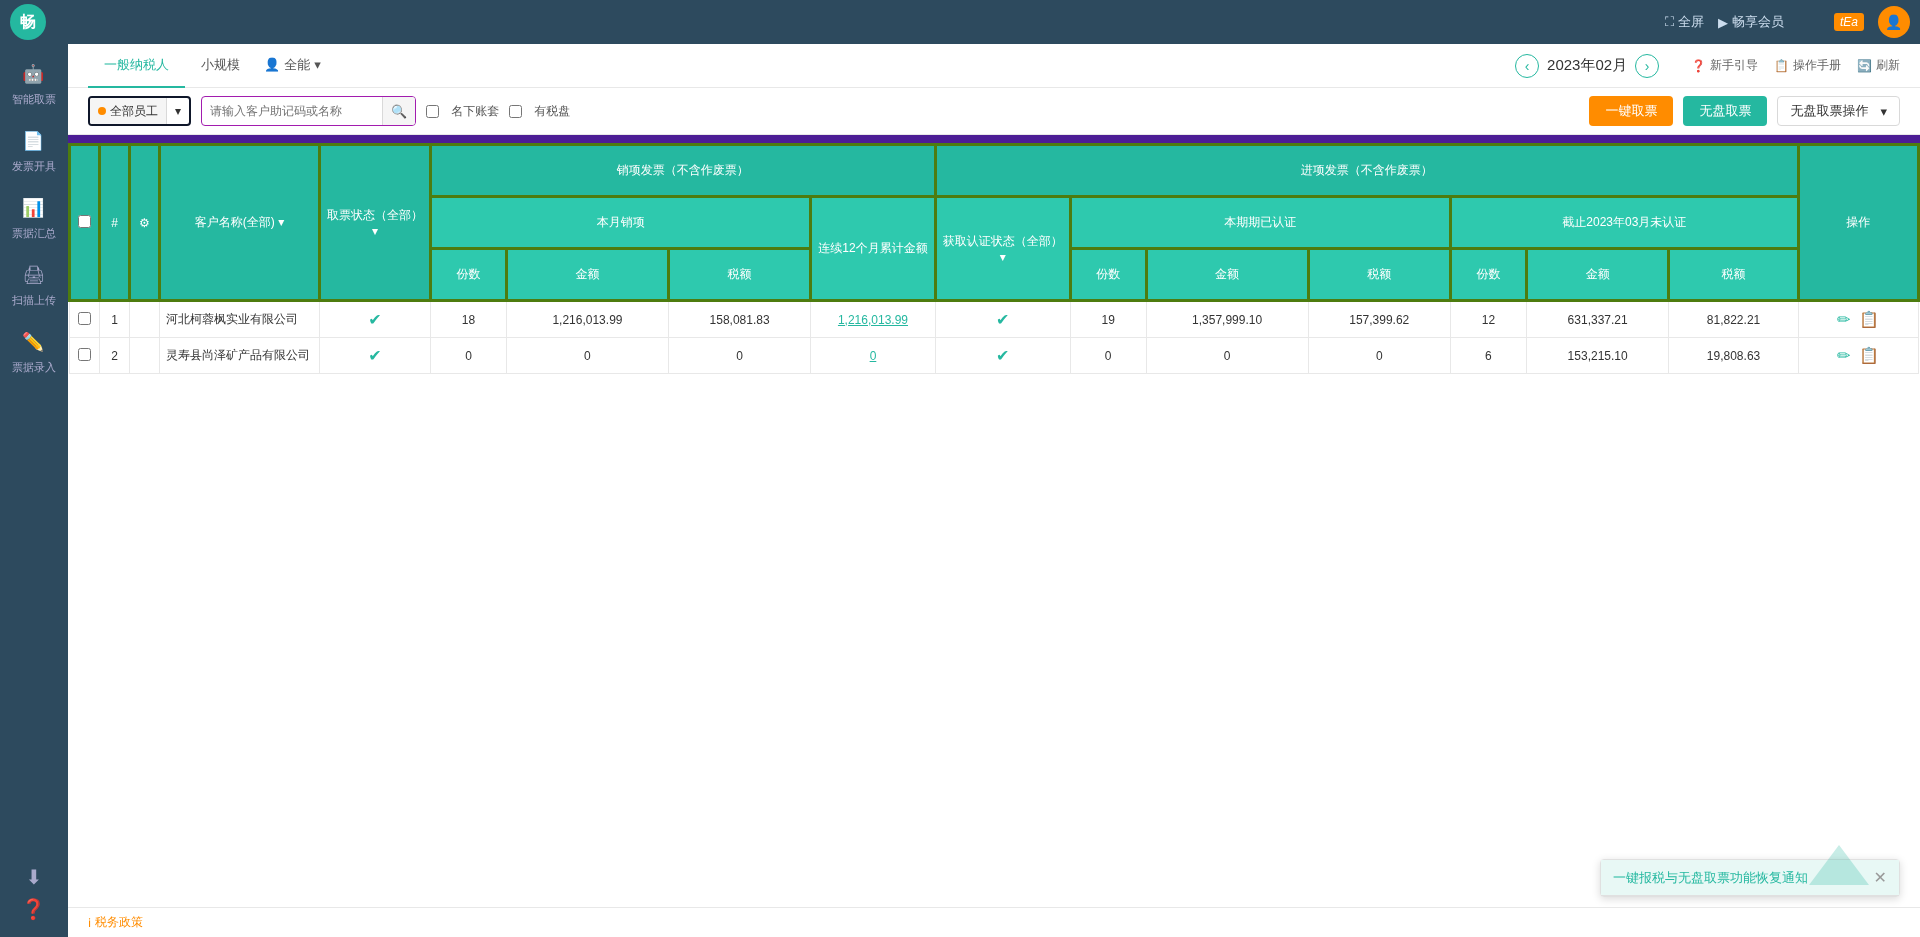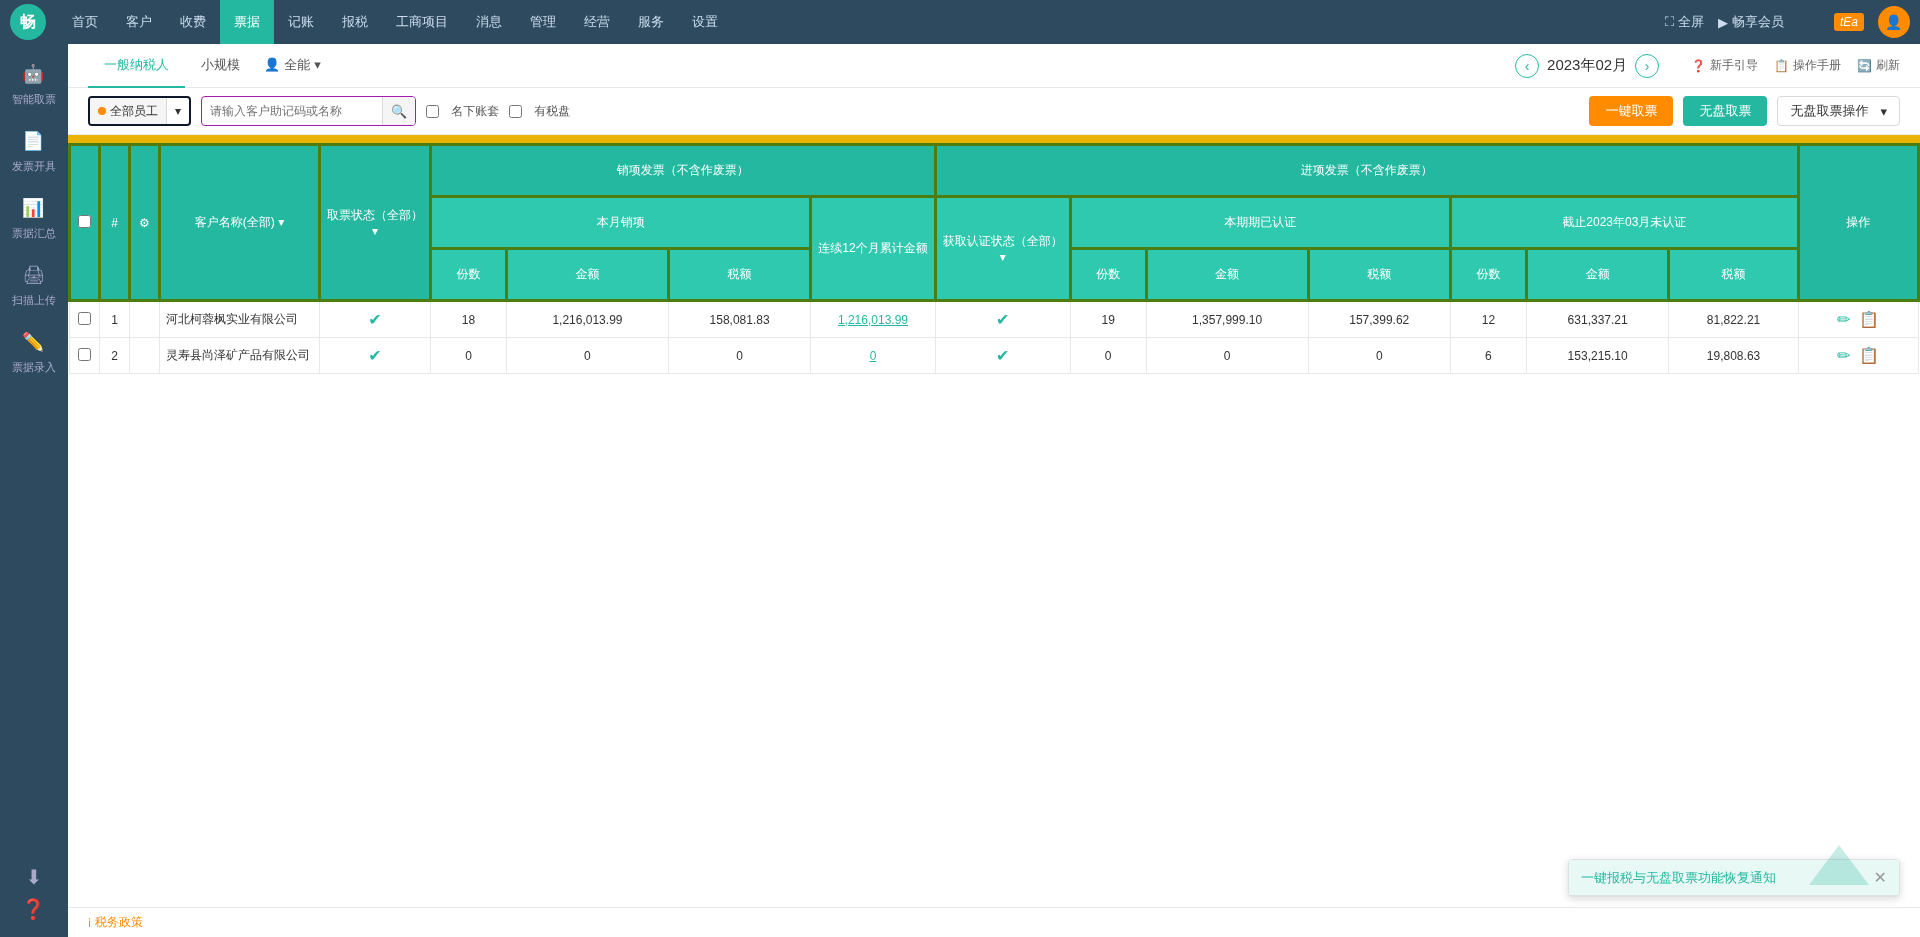--- a/index.html
+++ b/index.html
@@ -102,21 +102,21 @@
       font-size: 20px;
       cursor: pointer;
     }
 
     
     .content-area {
       flex: 1;
       display: flex;
       flex-direction: column;
       overflow: hidden;
-      background: #eab308;
+      background: #4c1d95;
     }
 
     
     .tabs-row {
       background: #fff;
       padding: 0 20px;
       display: flex;
       align-items: center;
       border-bottom: 1px solid #e8e8e8;
       height: 44px;
@@ -346,21 +346,21 @@
       align-items: center;
       gap: 4px;
       flex-shrink: 0;
     }
 
     
     .notification-panel {
       position: fixed;
       right: 20px;
       bottom: 40px;
-      width: 332px;
+      width: 300px;
       background: #fff;
       border: 1px solid #e0e0e0;
       border-radius: 4px;
       box-shadow: 0 2px 8px rgba(0,0,0,0.15);
       font-size: 12px;
       z-index: 100;
     }
     .notification-panel .notif-header {
       background: #e8f8f5;
       padding: 8px 12px;
@@ -414,34 +414,20 @@
 
 <div class="top-nav">
 
   <div class="logo">
     <svg width="36" height="36" viewBox="0 0 36 36">
       <circle cx="18" cy="18" r="18" fill="#25b8a0"></circle>
       <text x="18" y="23" text-anchor="middle" fill="white" font-size="16" font-weight="bold">畅</text>
     </svg>
   </div>
 
-  <nav class="nav-items">
-    <div class="nav-item">首页</div>
-    <div class="nav-item">客户</div>
-    <div class="nav-item">收费</div>
-    <div class="nav-item active">票据</div>
-    <div class="nav-item">记账</div>
-    <div class="nav-item">报税</div>
-    <div class="nav-item">工商项目</div>
-    <div class="nav-item">消息</div>
-    <div class="nav-item">管理</div>
-    <div class="nav-item">经营</div>
-    <div class="nav-item">服务</div>
-    <div class="nav-item">设置</div>
-  </nav>
 
   <div class="right-tools">
     <span>
       <span>⛶</span>
       <span>全屏</span>
     </span>
     <span>
       <span>▶</span>
       <span>畅享会员</span>
     </span>

